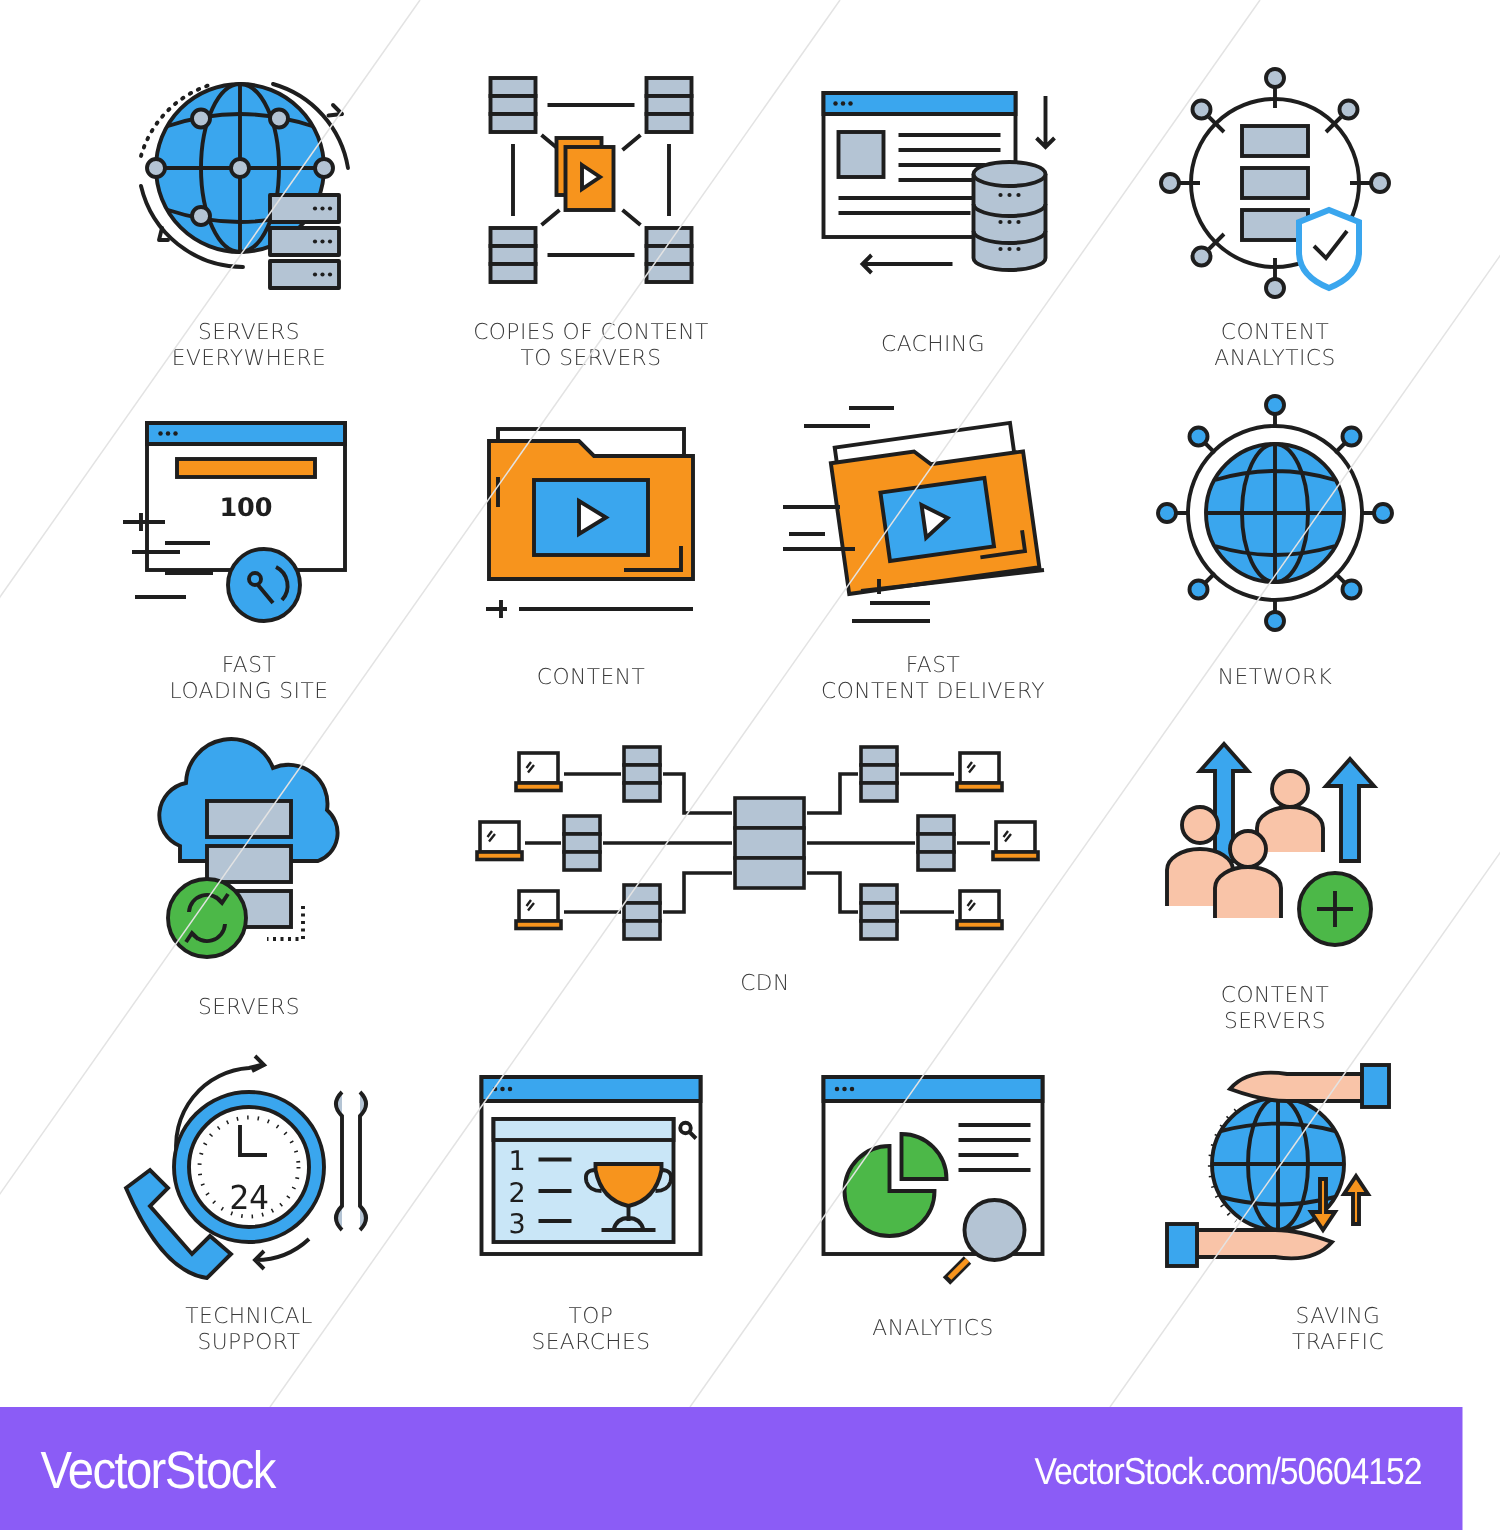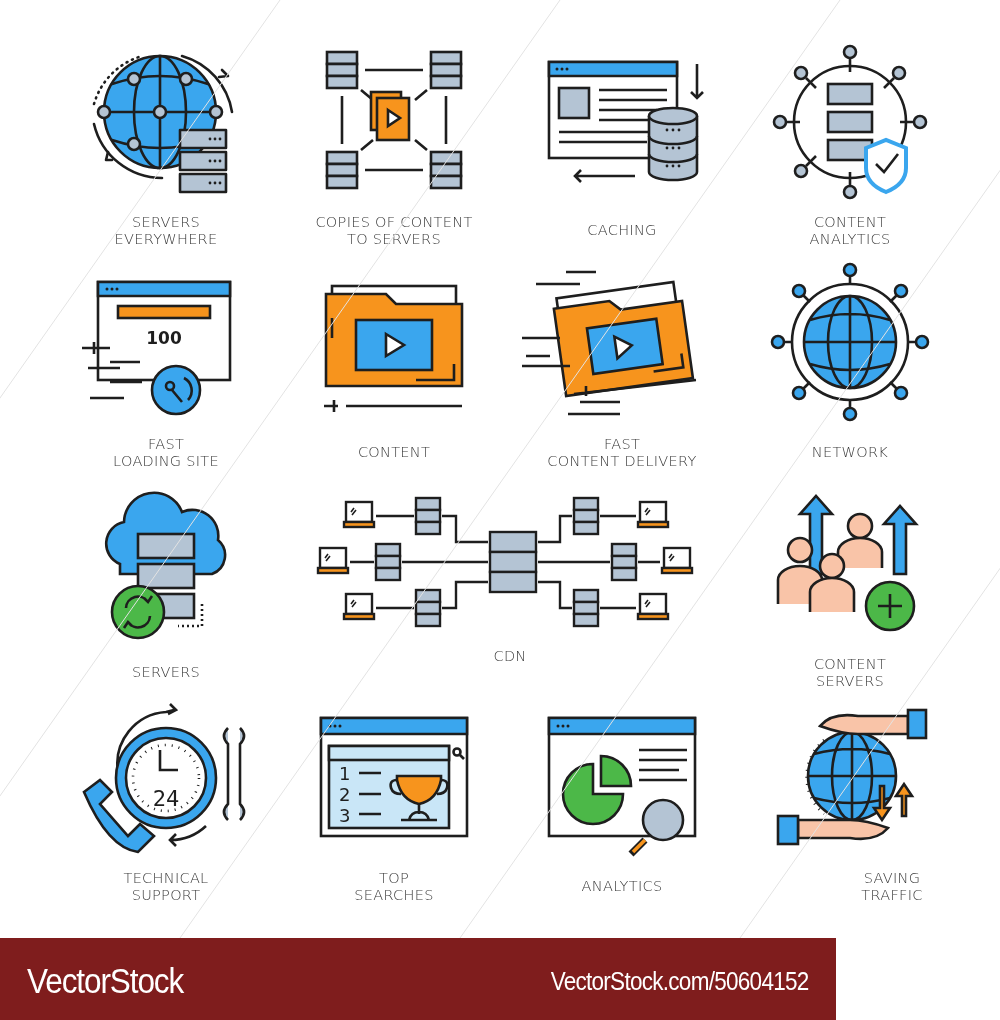--- a/index.html
+++ b/index.html
@@ -9,21 +9,21 @@
   .cell { position: absolute; }
   .cell svg { position: absolute; overflow: visible; }
   .label {
     position: absolute; text-align: center; color: #3a3a3a;
     font-family: "DejaVu Sans", sans-serif; font-size: 14.5px; font-weight: 300;
     line-height: 17px; letter-spacing: 0.3px; white-space: nowrap;
     transform: translateX(-50%);
   }
   .label span { display: block; }
   .footer {
-    position: absolute; left: 0; top: 938px; width: 836px; height: 82px; background: #7f1d1d;
+    position: absolute; left: 0; top: 938px; width: 975px; height: 82px; background: #8b5cf6;
   }
   .brand { position: absolute; left: 27px; top: 23px; color: #fff; font-family: "Liberation Sans", sans-serif; font-size: 35px; letter-spacing: -1.2px; transform: scaleX(0.9); transform-origin: left; }
   .url { position: absolute; right: 27px; top: 29px; color: #fff; font-family: "Liberation Sans", sans-serif; font-size: 25px; letter-spacing: -0.8px; transform: scaleX(0.9); transform-origin: right; }
   .wm { position: absolute; left: 0; top: 0; width: 1000px; height: 938px; pointer-events: none; }
 </style>
 </head>
 <body>
 
 <div class="grid">
 

